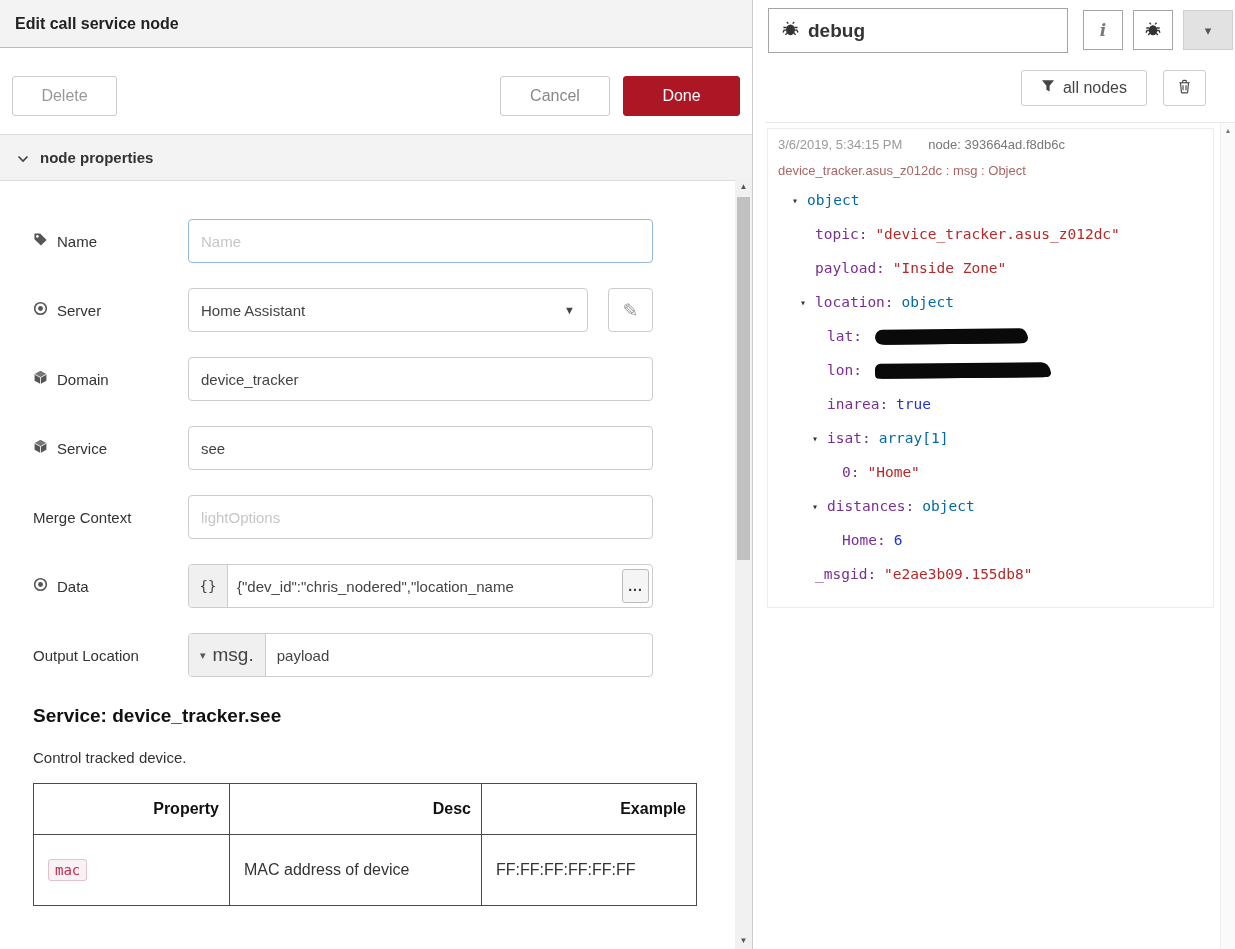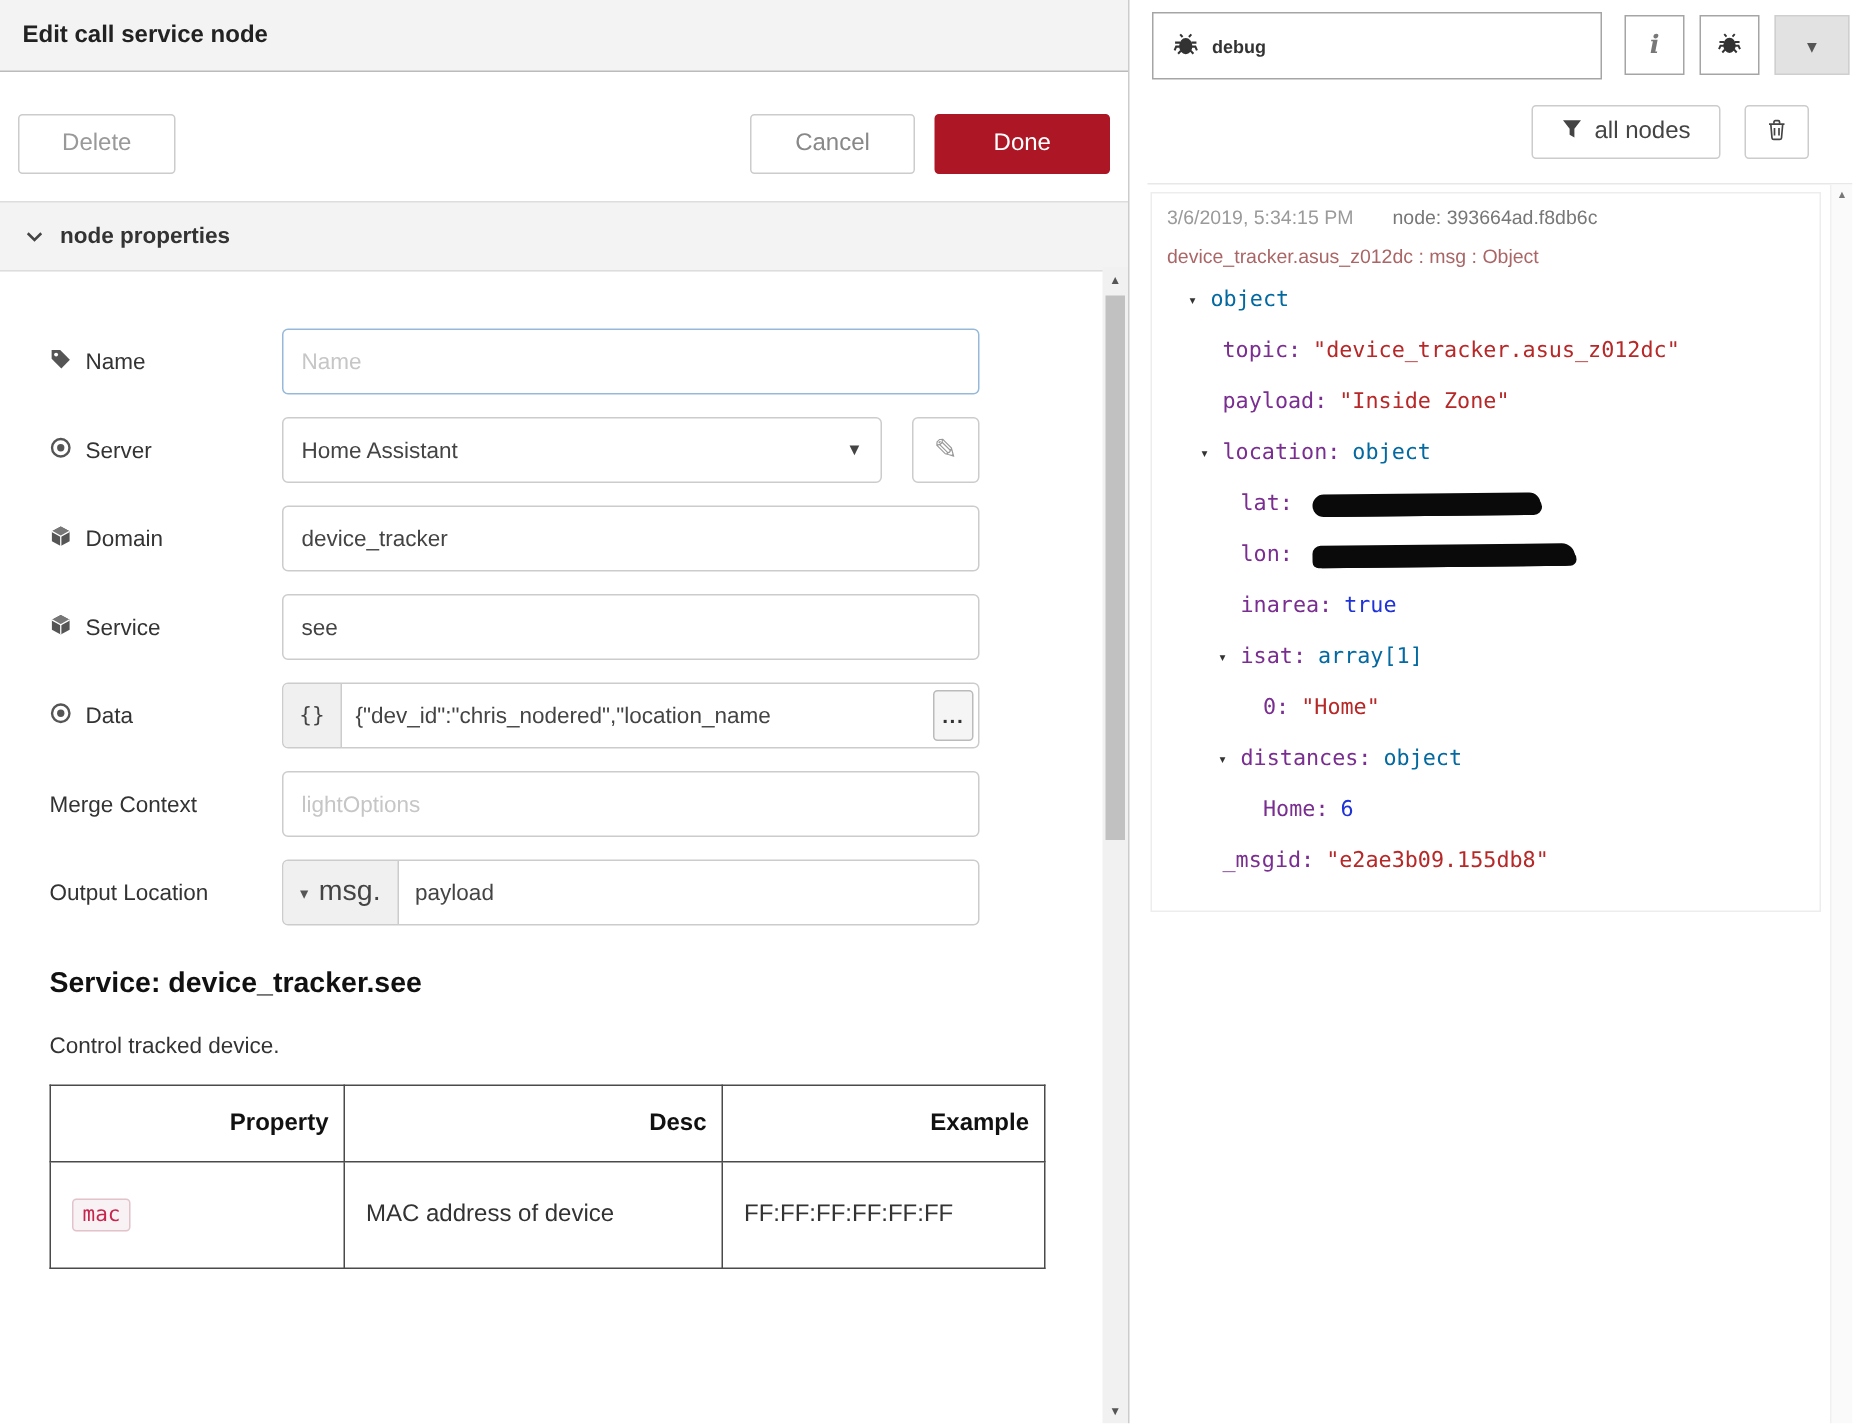--- a/index.html
+++ b/index.html
@@ -11,21 +11,21 @@
   .tray-header{height:48px;background:#f3f3f3;border-bottom:1px solid #bbb;display:flex;align-items:center;padding:0 15px;font-size:16px;font-weight:bold;color:#222}
   .tray-toolbar{height:68px;background:#fff;display:flex;align-items:flex-end;padding:0 12px}
   .btn{font-family:"Liberation Sans",sans-serif;font-size:16px;height:40px;border-radius:3px;cursor:pointer}
   .btn-delete{width:105px;background:#fff;border:1px solid #ccc;color:#999}
   .btn-cancel{width:110px;background:#fff;border:1px solid #ccc;color:#888;margin-right:13px}
   .btn-done{width:117px;background:#AD1625;border:1px solid #AD1625;color:#fff}
   .toolbar-spacer{flex:1}
   .section-header{margin-top:18px;height:47px;background:#f3f3f3;border-top:1px solid #ddd;border-bottom:1px solid #ddd;display:flex;align-items:center;gap:11px;padding:0 17px;font-size:15px;font-weight:bold;color:#333;cursor:pointer}
 
   .form{padding:38px 0 0 33px;position:relative}
-  .frow{display:flex;align-items:center;height:44px;margin-bottom:15px}
+  .frow{display:flex;align-items:center;height:44px;margin-bottom:25px}
   .flabel{width:155px;display:flex;align-items:center;gap:9px;font-size:15px;color:#333}
   .flabel svg{flex:none}
   .tinput{width:465px;height:44px;border:1px solid #ccc;border-radius:4px;padding:0 12px;font-size:15px;color:#444;font-family:"Liberation Sans",sans-serif;background:#fff}
   .tinput::placeholder{color:#c6c6c6}
   .tinput.focused{border-color:#97b9d9}
   .select{width:400px;height:44px;border:1px solid #ccc;border-radius:4px;display:flex;align-items:center;padding:0 12px;font-size:15px;color:#444;position:relative;cursor:pointer;background:#fff}
   .select .sel-caret{position:absolute;right:12px;font-size:11px;color:#444}
   .icon-btn{width:45px;height:44px;margin-left:20px;border:1px solid #ccc;border-radius:4px;background:#fff;color:#999;font-size:19px;display:flex;align-items:center;justify-content:center;cursor:pointer}
   .igroup{width:465px;height:44px;border:1px solid #ccc;border-radius:4px;display:flex;align-items:center;position:relative;overflow:hidden;background:#fff}
   .iprefix{width:39px;height:100%;background:#f0f0f0;border-right:1px solid #ccc;display:flex;align-items:center;justify-content:center;font-family:"DejaVu Sans Mono",monospace;font-size:14px;color:#444;flex:none}
@@ -46,21 +46,21 @@
   code.prop-code{font-family:"DejaVu Sans Mono",monospace;font-size:14px;color:#c7254e;background:#f9f2f4;border:1px solid #e3c3cb;border-radius:3px;padding:2px 6px}
 
   
   .scrollbar-l{position:absolute;top:178px;right:0;bottom:0;width:17px;background:#f1f1f1}
   .sb-arrow{height:17px;display:flex;align-items:center;justify-content:center;font-size:8px;color:#555;cursor:pointer}
   .sb-arrow.bottom{position:absolute;bottom:0;left:0;right:0}
   .sb-thumb{position:absolute;top:19px;left:2px;right:2px;height:363px;background:#c1c1c1;cursor:pointer}
 
   
   .sidebar{position:absolute;left:765px;top:0;width:470px;height:949px;background:#fff}
-  .tab{position:absolute;left:3px;top:8px;width:300px;height:45px;background:#fff;border:1px solid #a5a5a5;display:flex;align-items:center;gap:9px;padding:0 13px;font-size:12px;font-weight:bold;color:#333;cursor:pointer}
+  .tab{position:absolute;left:3px;top:8px;width:300px;height:45px;background:#fff;border:1px solid #a5a5a5;display:flex;align-items:center;gap:9px;padding:0 13px;font-size:19px;font-weight:bold;color:#333;cursor:pointer}
   .sq-btn{position:absolute;top:10px;width:40px;height:40px;border:1px solid #a5a5a5;background:#fff;display:flex;align-items:center;justify-content:center;cursor:pointer}
   .sq-btn.info{left:318px;font-family:"DejaVu Serif",serif;font-style:italic;font-weight:bold;font-size:17px;color:#777}
   .sq-btn.bug2{left:368px}
   .dd-btn{position:absolute;top:10px;left:418px;width:50px;height:40px;background:#e2e2e2;border:1px solid #cfcfcf;display:flex;align-items:center;justify-content:center;font-size:13px;color:#555;cursor:pointer}
   .dbg-toolbar{position:absolute;top:70px;left:0;right:0;height:36px}
   .allnodes-btn{position:absolute;right:88px;top:0;width:126px;height:36px;border:1px solid #ccc;border-radius:3px;background:#fff;display:flex;align-items:center;justify-content:center;gap:8px;font-size:16px;color:#444;cursor:pointer}
   .trash-btn{position:absolute;right:29px;top:0;width:43px;height:36px;border:1px solid #ccc;border-radius:3px;background:#fff;display:flex;align-items:center;justify-content:center;cursor:pointer}
   .messages{position:absolute;top:122px;left:0;right:0;bottom:0;border-top:1px solid #e8e8e8;background:#fff}
   .scrollbar-r{position:absolute;top:0;right:0;bottom:0;width:15px;background:#fafafa;border-left:1px solid #f0f0f0}
   .scrollbar-r .sb-arrow{height:15px;font-size:7px;color:#777}
@@ -165,40 +165,40 @@
             </svg>
         </span>
         <span>Service</span>
       </div>
       <input class="tinput" type="text" value="see" style="">
     </div>
 
 
     <div class="frow">
       <div class="flabel">
+        <span>Merge Context</span>
+      </div>
+      <input class="tinput" type="text" placeholder="lightOptions" style="">
+    </div>
+
+    <div class="frow">
+      <div class="flabel">
         <span>
           <svg width="15" height="15" viewBox="0 0 16 16">
               <circle cx="8" cy="8" r="6.2" fill="none" stroke="#555" stroke-width="1.7"></circle>
               <circle cx="8" cy="8" r="2.6" fill="#555"></circle>
             </svg>
         </span>
         <span>Data</span>
       </div>
       <div class="igroup">
         <span class="iprefix">{}</span>
         <span class="itext">{"dev_id":"chris_nodered","location_name</span>
         <button class="expand-btn">...</button>
       </div>
-    </div>
-
-    <div class="frow">
-      <div class="flabel">
-        <span>Merge Context</span>
-      </div>
-      <input class="tinput" type="text" placeholder="lightOptions" style="">
     </div>
 
     <div class="frow">
       <div class="flabel">
         <span>Output Location</span>
       </div>
       <div class="igroup">
         <span class="prop-seg">
           <span class="seg-caret">▾</span>
           <span class="seg-label">msg.</span>

